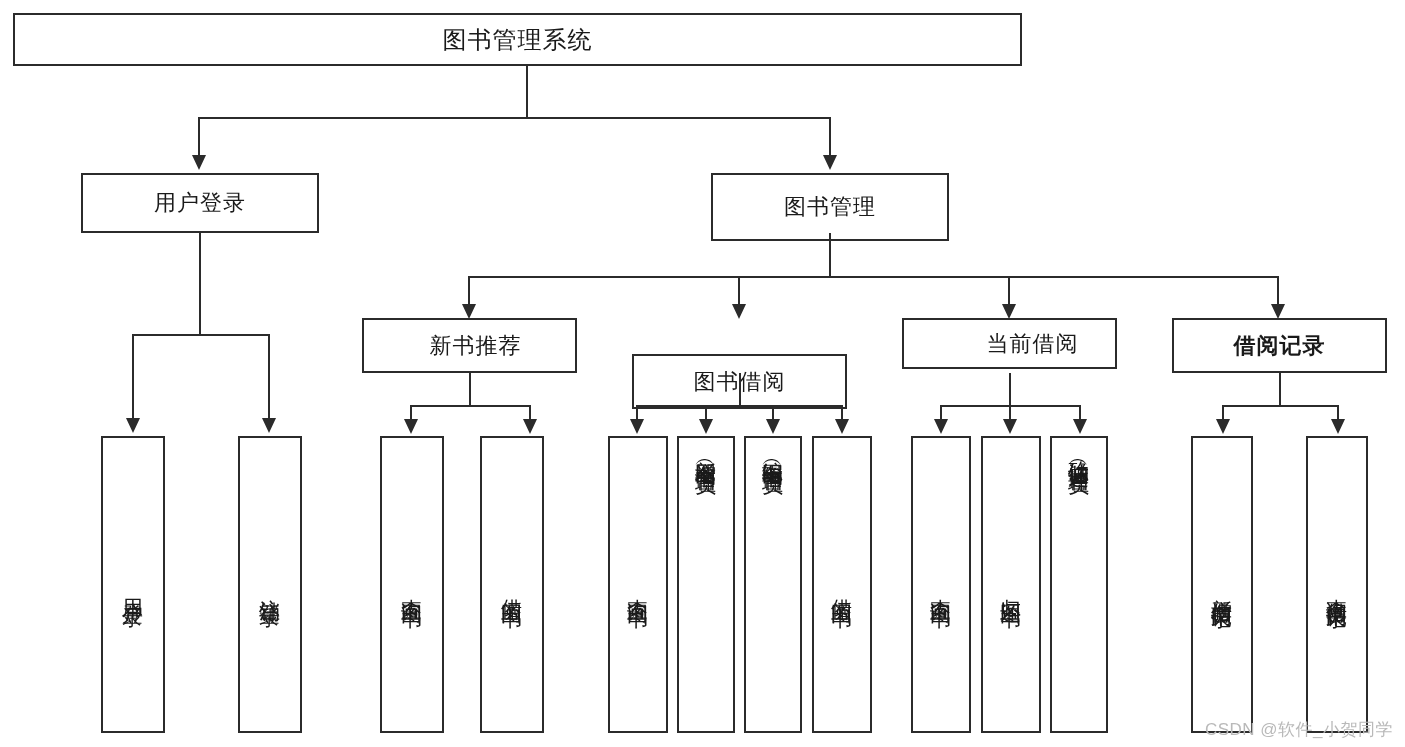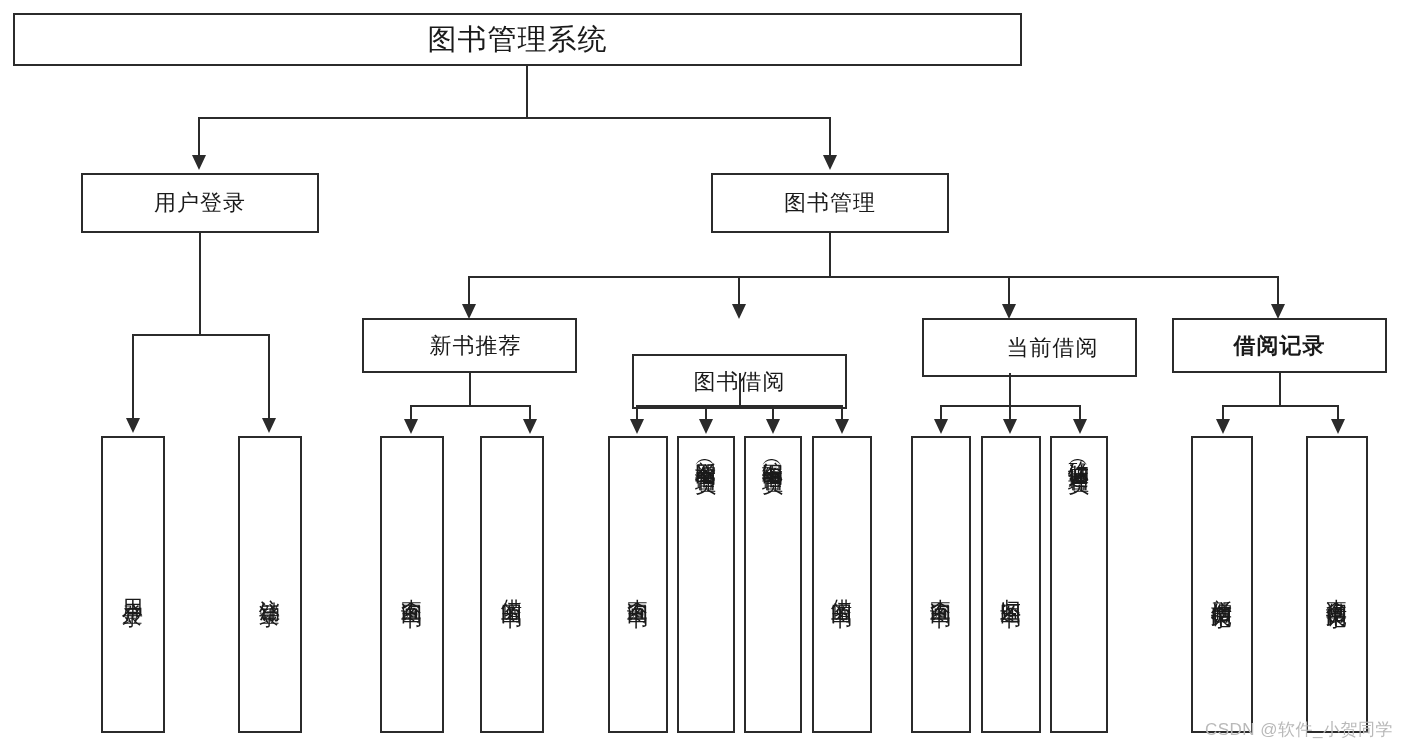--- a/index.html
+++ b/index.html
@@ -31,21 +31,21 @@
     display: block;
     text-align: center;
     line-height: 1.15;
     white-space: nowrap;
   }
   
   .node.horiz .node-label {
     font-size: 22px;
     letter-spacing: 1px;
   }
-  .node.root .node-label { font-size: 29px; }
+  .node.root .node-label { font-size: 24px; }
   
   .node.leaf {
     align-items: flex-start;
     justify-content: center;
     padding-top: 6px;
   }
   .node.leaf .node-label {
     writing-mode: vertical-rl;
     text-orientation: upright;
     font-size: 21px;
@@ -96,21 +96,21 @@
   <div class="conn hline" style="left:198px; top:117px; width:632px; height:2px;"></div>
 
   <div class="conn vline" style="left:198px; top:117px; width:2px; height:40px;"></div>
   <div class="arrow" style="left:192px; top:155px;"></div>
   <div class="conn vline" style="left:829px; top:117px; width:2px; height:40px;"></div>
   <div class="arrow" style="left:823px; top:155px;"></div>
 
   <div class="node horiz" style="left:81px; top:173px; width:238px; height:60px;">
     <span class="node-label">用户登录</span>
   </div>
-  <div class="node horiz" style="left:711px; top:173px; width:238px; height:60px;">
+  <div class="node horiz" style="left:711px; top:173px; width:238px; height:68px;">
     <span class="node-label">图书管理</span>
   </div>
 
   <div class="conn vline" style="left:199px; top:233px; width:2px; height:102px;"></div>
   <div class="conn hline" style="left:132px; top:334px; width:137px; height:2px;"></div>
   <div class="conn vline" style="left:132px; top:334px; width:2px; height:86px;"></div>
   <div class="arrow" style="left:126px; top:418px;"></div>
   <div class="conn vline" style="left:268px; top:334px; width:2px; height:86px;"></div>
   <div class="arrow" style="left:262px; top:418px;"></div>
 
@@ -124,21 +124,21 @@
   <div class="arrow" style="left:1002px; top:304px;"></div>
   <div class="conn vline" style="left:1277px; top:276px; width:2px; height:30px;"></div>
   <div class="arrow" style="left:1271px; top:304px;"></div>
 
   <div class="node horiz" style="left:362px; top:318px; width:215px; height:55px;padding-left:12px;">
     <span class="node-label">新书推荐</span>
   </div>
   <div class="node horiz" style="left:632px; top:318px; width:215px; height:55px;margin-top:36px;">
     <span class="node-label">图书借阅</span>
   </div>
-  <div class="node horiz" style="left:922px; top:318px; width:215px; height:59px;padding-left:46px;">
+  <div class="node horiz" style="left:902px; top:318px; width:215px; height:51px;padding-left:46px;">
     <span class="node-label">当前借阅</span>
   </div>
   <div class="node horiz" style="left:1172px; top:318px; width:215px; height:55px;font-weight:bold;">
     <span class="node-label">借阅记录</span>
   </div>
 
   <div class="conn vline" style="left:469px; top:373px; width:2px; height:33px;"></div>
   <div class="conn hline" style="left:410px; top:405px; width:121px; height:2px;"></div>
   <div class="conn vline" style="left:410px; top:405px; width:2px; height:15px;"></div>
   <div class="arrow" style="left:404px; top:419px;"></div>

